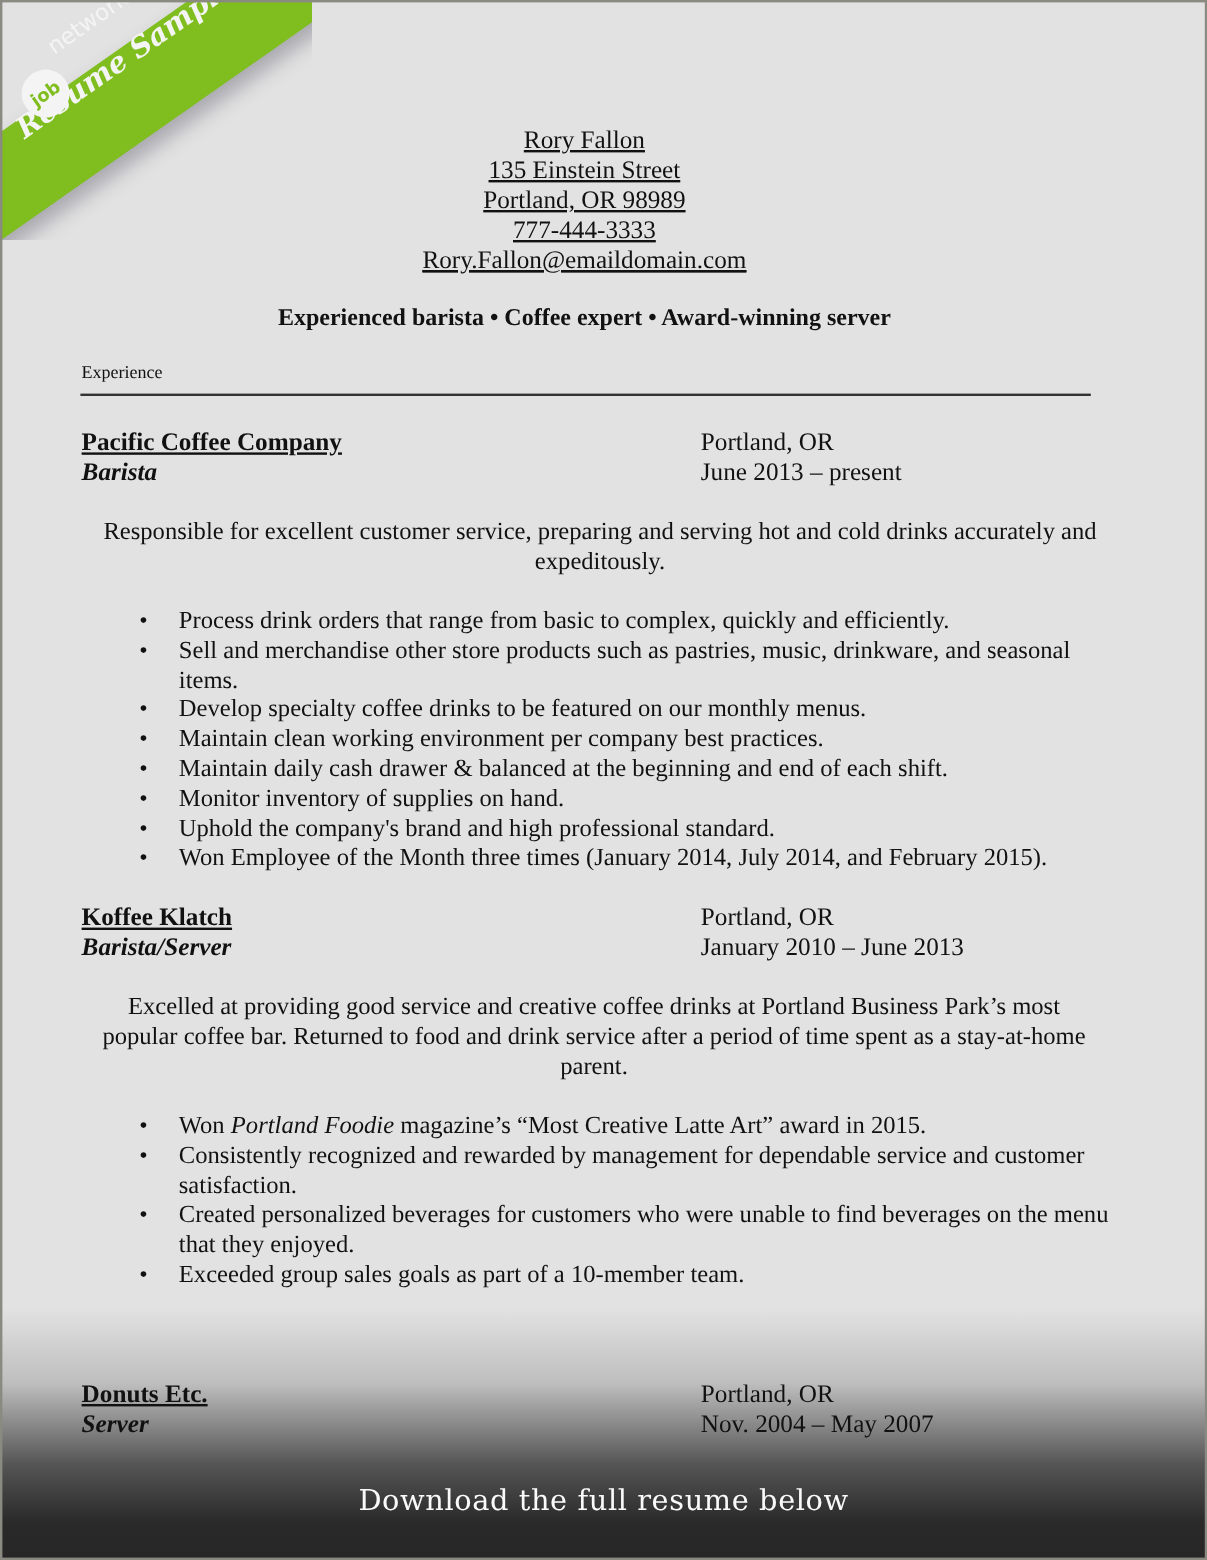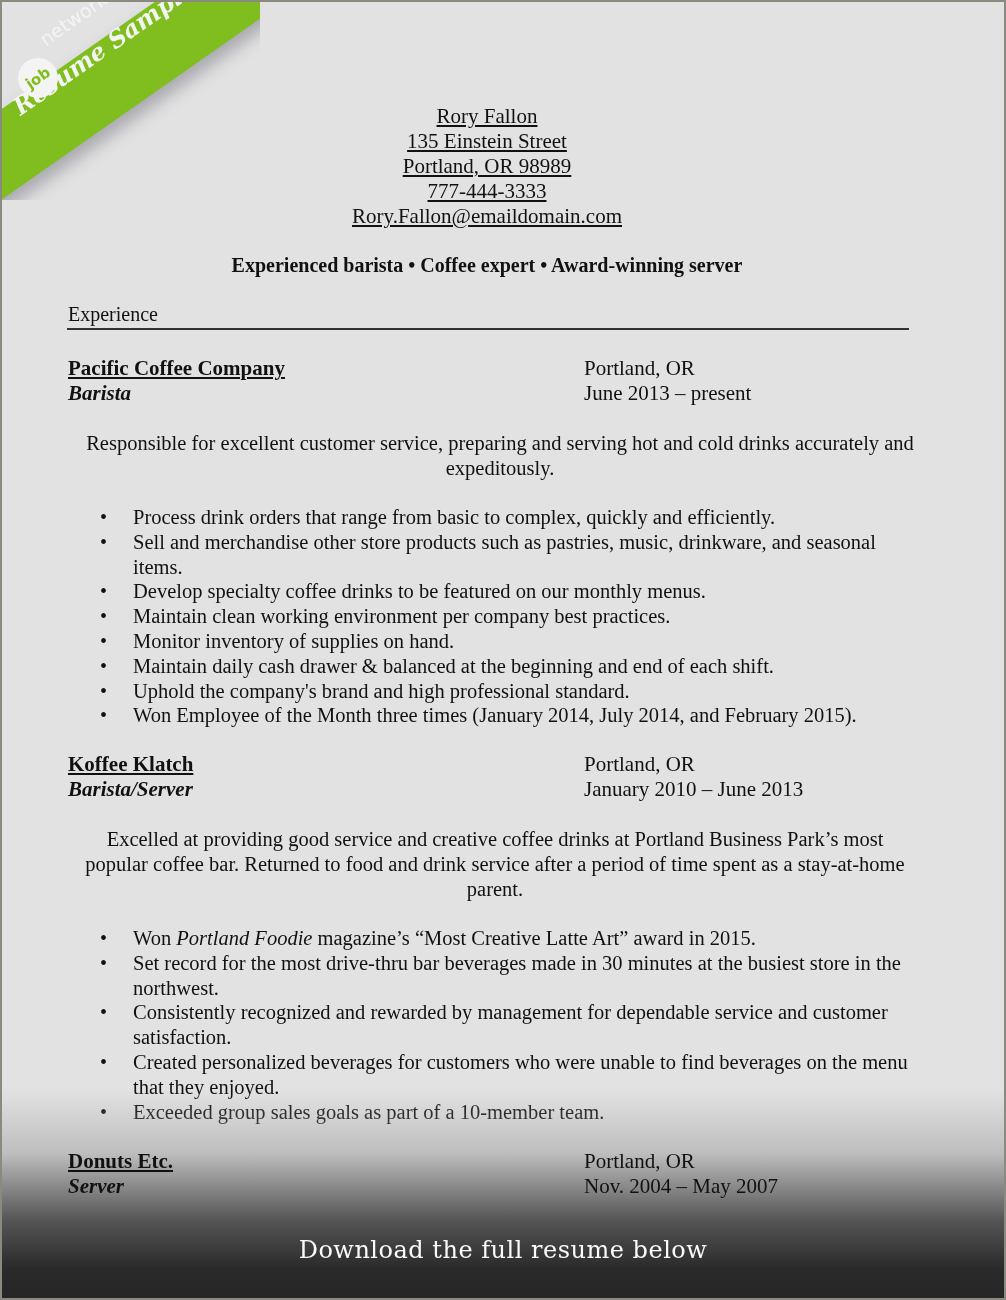--- a/index.html
+++ b/index.html
@@ -57,35 +57,35 @@
   .contact {
     position: absolute; left: 0; top: 104px; width: 974px;
     text-align: center; font-size: 21px; line-height: 25px; text-decoration: underline;
   }
   .contact .email { text-decoration: underline; }
   .tagline {
     position: absolute; left: 0; top: 254px; width: 974px;
     text-align: center; font-size: 20px; font-weight: bold;
   }
   .section-title {
-    position: absolute; left: 68px; top: 303px; font-size: 20px;
+    position: absolute; left: 68px; top: 303px; font-size: 15px;
   }
   .section-rule {
     position: absolute; left: 67px; top: 328px; width: 842px; height: 2px; background: #333;
   }
   .job-head { position: absolute; left: 68px; width: 860px; font-size: 21px; line-height: 25px; }
   .job-head .left { position: absolute; left: 0; top: 0; }
   .job-head .right { position: absolute; left: 516px; top: 0; }
   .job-head .company { font-weight: bold; text-decoration: underline; }
   .job-head .role { font-style: italic; font-weight: bold; }
   .desc {
     position: absolute; left: 80px; width: 840px; font-size: 20.5px; line-height: 24.8px; text-align: center;
   }
   ul.bullets {
-    position: absolute; left: 68px; width: 840px; margin: 0; padding: 0; list-style: none;
+    position: absolute; left: 84px; width: 840px; margin: 0; padding: 0; list-style: none;
     font-size: 20.5px; line-height: 24.8px;
   }
   ul.bullets li { position: relative; padding-left: 65px; }
   ul.bullets li::before {
     content: "\2022"; position: absolute; left: 32px; top: 0; font-size: 20px;
   }
   .fade {
     position: absolute; left: 0; top: 1090px; width: 1006px; height: 210px;
     background: linear-gradient(to bottom, rgba(226,226,226,0) 0%, rgba(160,160,160,0.55) 30%, rgba(70,70,70,0.9) 62%, #2a2a2a 85%, #262626 100%);
     z-index: 5;
@@ -132,40 +132,39 @@
       <div>Portland, OR</div>
       <div>June 2013 – present</div>
     </div>
   </div>
   <div class="desc" style="top:431px;">Responsible for excellent customer service, preparing and serving hot and cold drinks accurately and expeditously.</div>
   <ul class="bullets" style="top:505px;">
     <li>Process drink orders that range from basic to complex, quickly and efficiently.</li>
     <li>Sell and merchandise other store products such as pastries, music, drinkware, and seasonal items.</li>
     <li>Develop specialty coffee drinks to be featured on our monthly menus.</li>
     <li>Maintain clean working environment per company best practices.</li>
+    <li>Maintain daily cash drawer &amp; balanced at the beginning and end of each shift.</li>
     <li>Monitor inventory of supplies on hand.</li>
-    <li>Maintain daily cash drawer &amp; balanced at the beginning and end of each shift.</li>
     <li>Uphold the company's brand and high professional standard.</li>
     <li>Won Employee of the Month three times (January 2014, July 2014, and February 2015).</li>
   </ul>
 
   <div class="job-head" style="top:752px;">
     <div class="left">
       <div class="company">Koffee Klatch</div>
       <div class="role">Barista/Server</div>
     </div>
     <div class="right">
       <div>Portland, OR</div>
       <div>January 2010 – June 2013</div>
     </div>
   </div>
   <div class="desc" style="top:827px; width:830px;">Excelled at providing good service and creative coffee drinks at Portland Business Park’s most popular coffee bar. Returned to food and drink service after a period of time spent as a stay-at-home parent.</div>
   <ul class="bullets" style="top:926px;">
     <li><span>Won </span><i>Portland Foodie</i><span> magazine’s “Most Creative Latte Art” award in 2015.</span></li>
-    <li>Set record for the most drive-thru bar beverages made in 30 minutes at the busiest store in the northwest.</li>
     <li>Consistently recognized and rewarded by management for dependable service and customer satisfaction.</li>
     <li>Created personalized beverages for customers who were unable to find beverages on the menu that they enjoyed.</li>
     <li>Exceeded group sales goals as part of a 10-member team.</li>
   </ul>
 
   <div class="fade"></div>
 
   <div class="job-head bottom-job" style="top:1149px;">
     <div class="left">
       <div class="company">Donuts Etc.</div>

